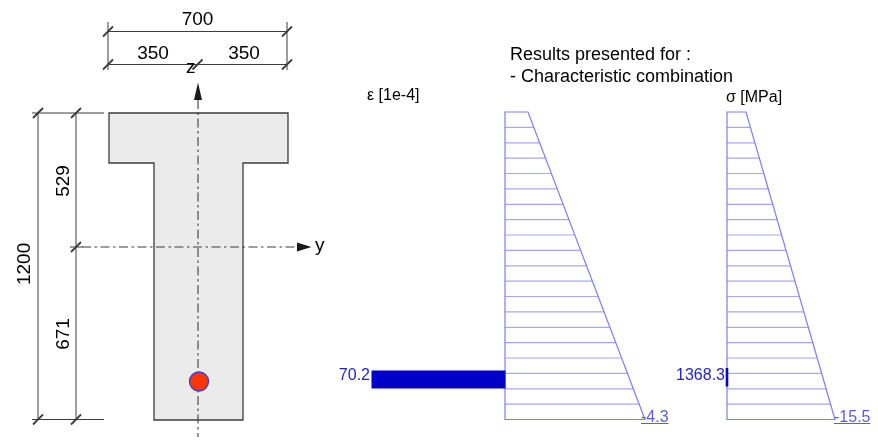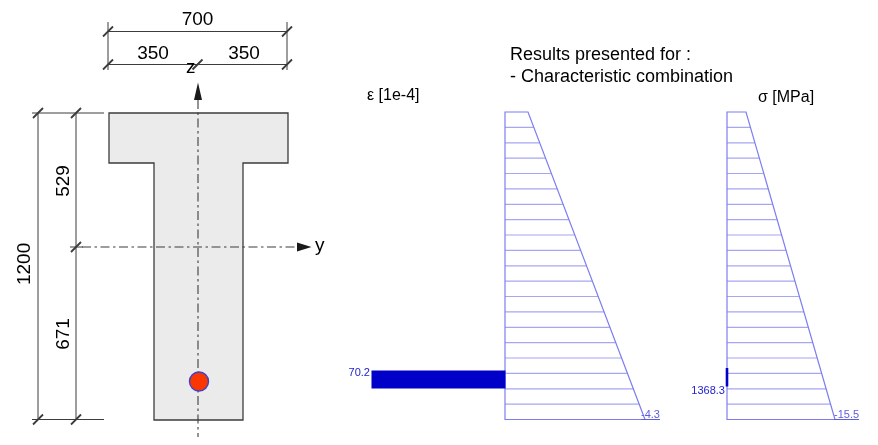--- a/index.html
+++ b/index.html
@@ -22,21 +22,21 @@
   .arr  { fill:#1a1a1a; stroke:none; }
   .rebar{ fill:var(--rebar-fill,#fa3700); stroke:var(--rebar-stroke,#4040cc); stroke-width:1.4; }
 
   
   .t { position:absolute; color:#000; white-space:nowrap; line-height:1.15; }
   .dimlab { font-size:19px; width:60px; text-align:center; }
   .rot    { transform:rotate(-90deg); transform-origin:center; }
   .axlab  { font-size:19px; }
   .hdr    { font-size:18px; }
   .unit   { font-size:16px; }
-  .val    { font-size:11px; }
+  .val    { font-size:16px; }
   .val-reinf { color:var(--value-text-reinforcement,#2222cc); width:75px; text-align:right; }
   .val-conc  { color:var(--value-text-concrete,#5d5de0);text-decoration:underline; }
 </style>
 </head>
 <body>
 
 <div class="stage">
 
   <svg width="878" height="445" viewBox="0 0 878 445">
 
@@ -90,17 +90,17 @@
   <div class="t axlab" style="left:186px; top:56px;">z</div>
   <div class="t axlab" style="left:315px; top:234px;">y</div>
 
   <div class="t hdr" style="left:510px; top:44px;">Results presented for :</div>
   <div class="t hdr" style="left:510px; top:66px;">- Characteristic combination</div>
 
   <div class="t unit" style="left:367px; top:86px;">ε [1e-4]</div>
   <div class="t val val-reinf" style="left:295px; top:366px;">70.2</div>
   <div class="t val val-conc" style="left:641px; top:408px;">-4.3</div>
 
-  <div class="t unit" style="left:758px; top:88px;">σ [MPa]</div>
-  <div class="t val val-reinf" style="left:650px; top:384px;">1368.3</div>
+  <div class="t unit" style="left:726px; top:88px;">σ [MPa]</div>
+  <div class="t val val-reinf" style="left:650px; top:366px;">1368.3</div>
   <div class="t val val-conc" style="left:834px; top:408px;">-15.5</div>
 
 </div>
 
 </body></html>

